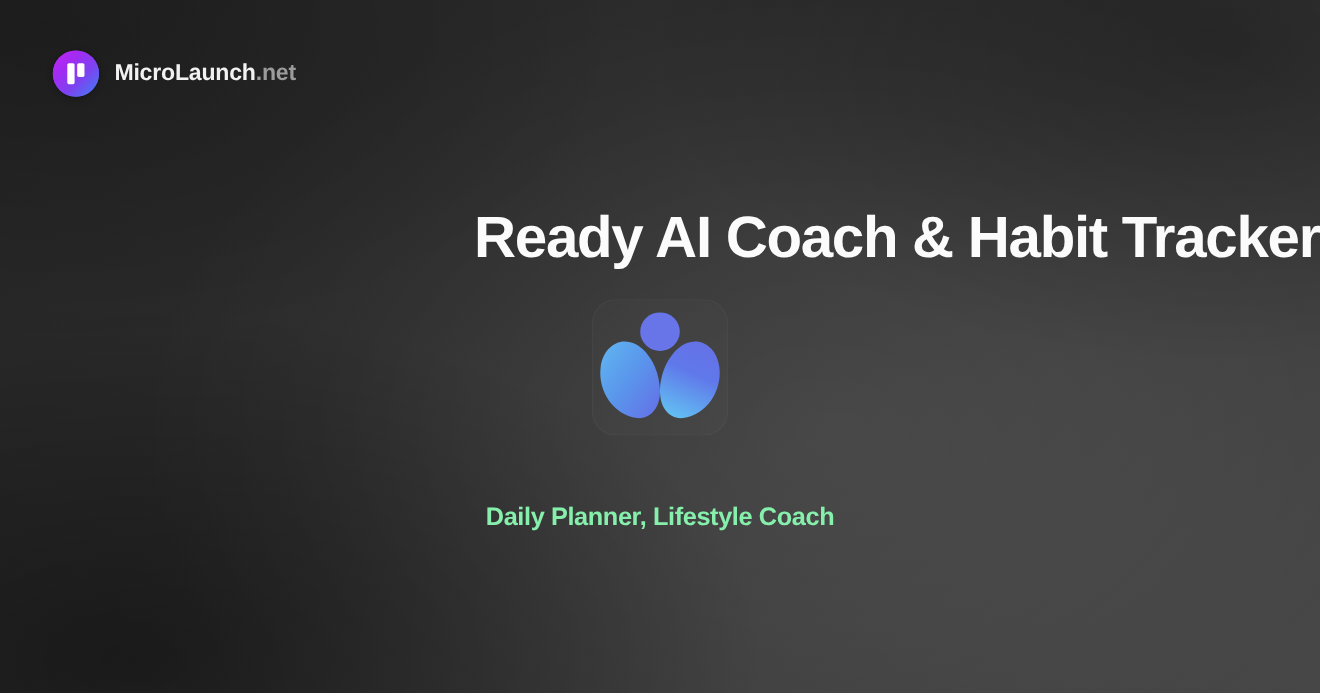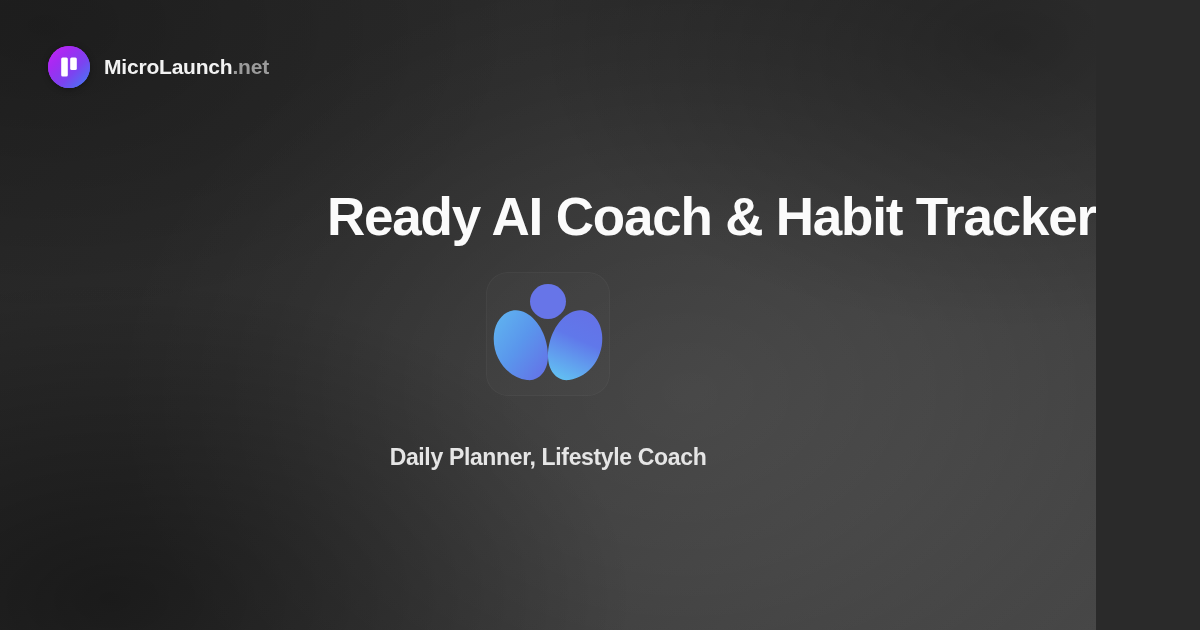--- a/index.html
+++ b/index.html
@@ -8,21 +8,21 @@
     padding: 0;
     background: #2a2a2a;
   }
   body {
     font-family: "Liberation Sans", sans-serif;
     -webkit-font-smoothing: antialiased;
   }
 
   .og-card {
     position: relative;
-    width: 1096px;
+    width: 1200px;
     height: 630px;
     overflow: hidden;
     background-color: #2d2d2d;
   }
 
   
   .bg-base {
     position: absolute;
     inset: 0;
     background: linear-gradient(135deg, #262626 0%, #2b2b2b 35%, #3a3a3a 70%, #454545 100%);
@@ -119,26 +119,26 @@
     justify-content: center;
   }
   .icon-card svg { display: block; width: 124px; height: 124px; }
 
   .product-tagline {
     position: absolute;
     top: 437px;
     left: 0;
     right: 0;
     text-align: center;
-    margin: 4px;
+    margin: 16px;
     font-size: 23px;
     line-height: 32px;
     font-weight: 700;
     letter-spacing: -0.35px;
-    color: #e5e5e5;
+    color: #86efac;
   }
 </style>
 </head>
 <body>
 
 <div class="og-card">
 
   <div class="bg-base"></div>
   <div class="bg-glow"></div>
   <div class="bg-vignette"></div>

